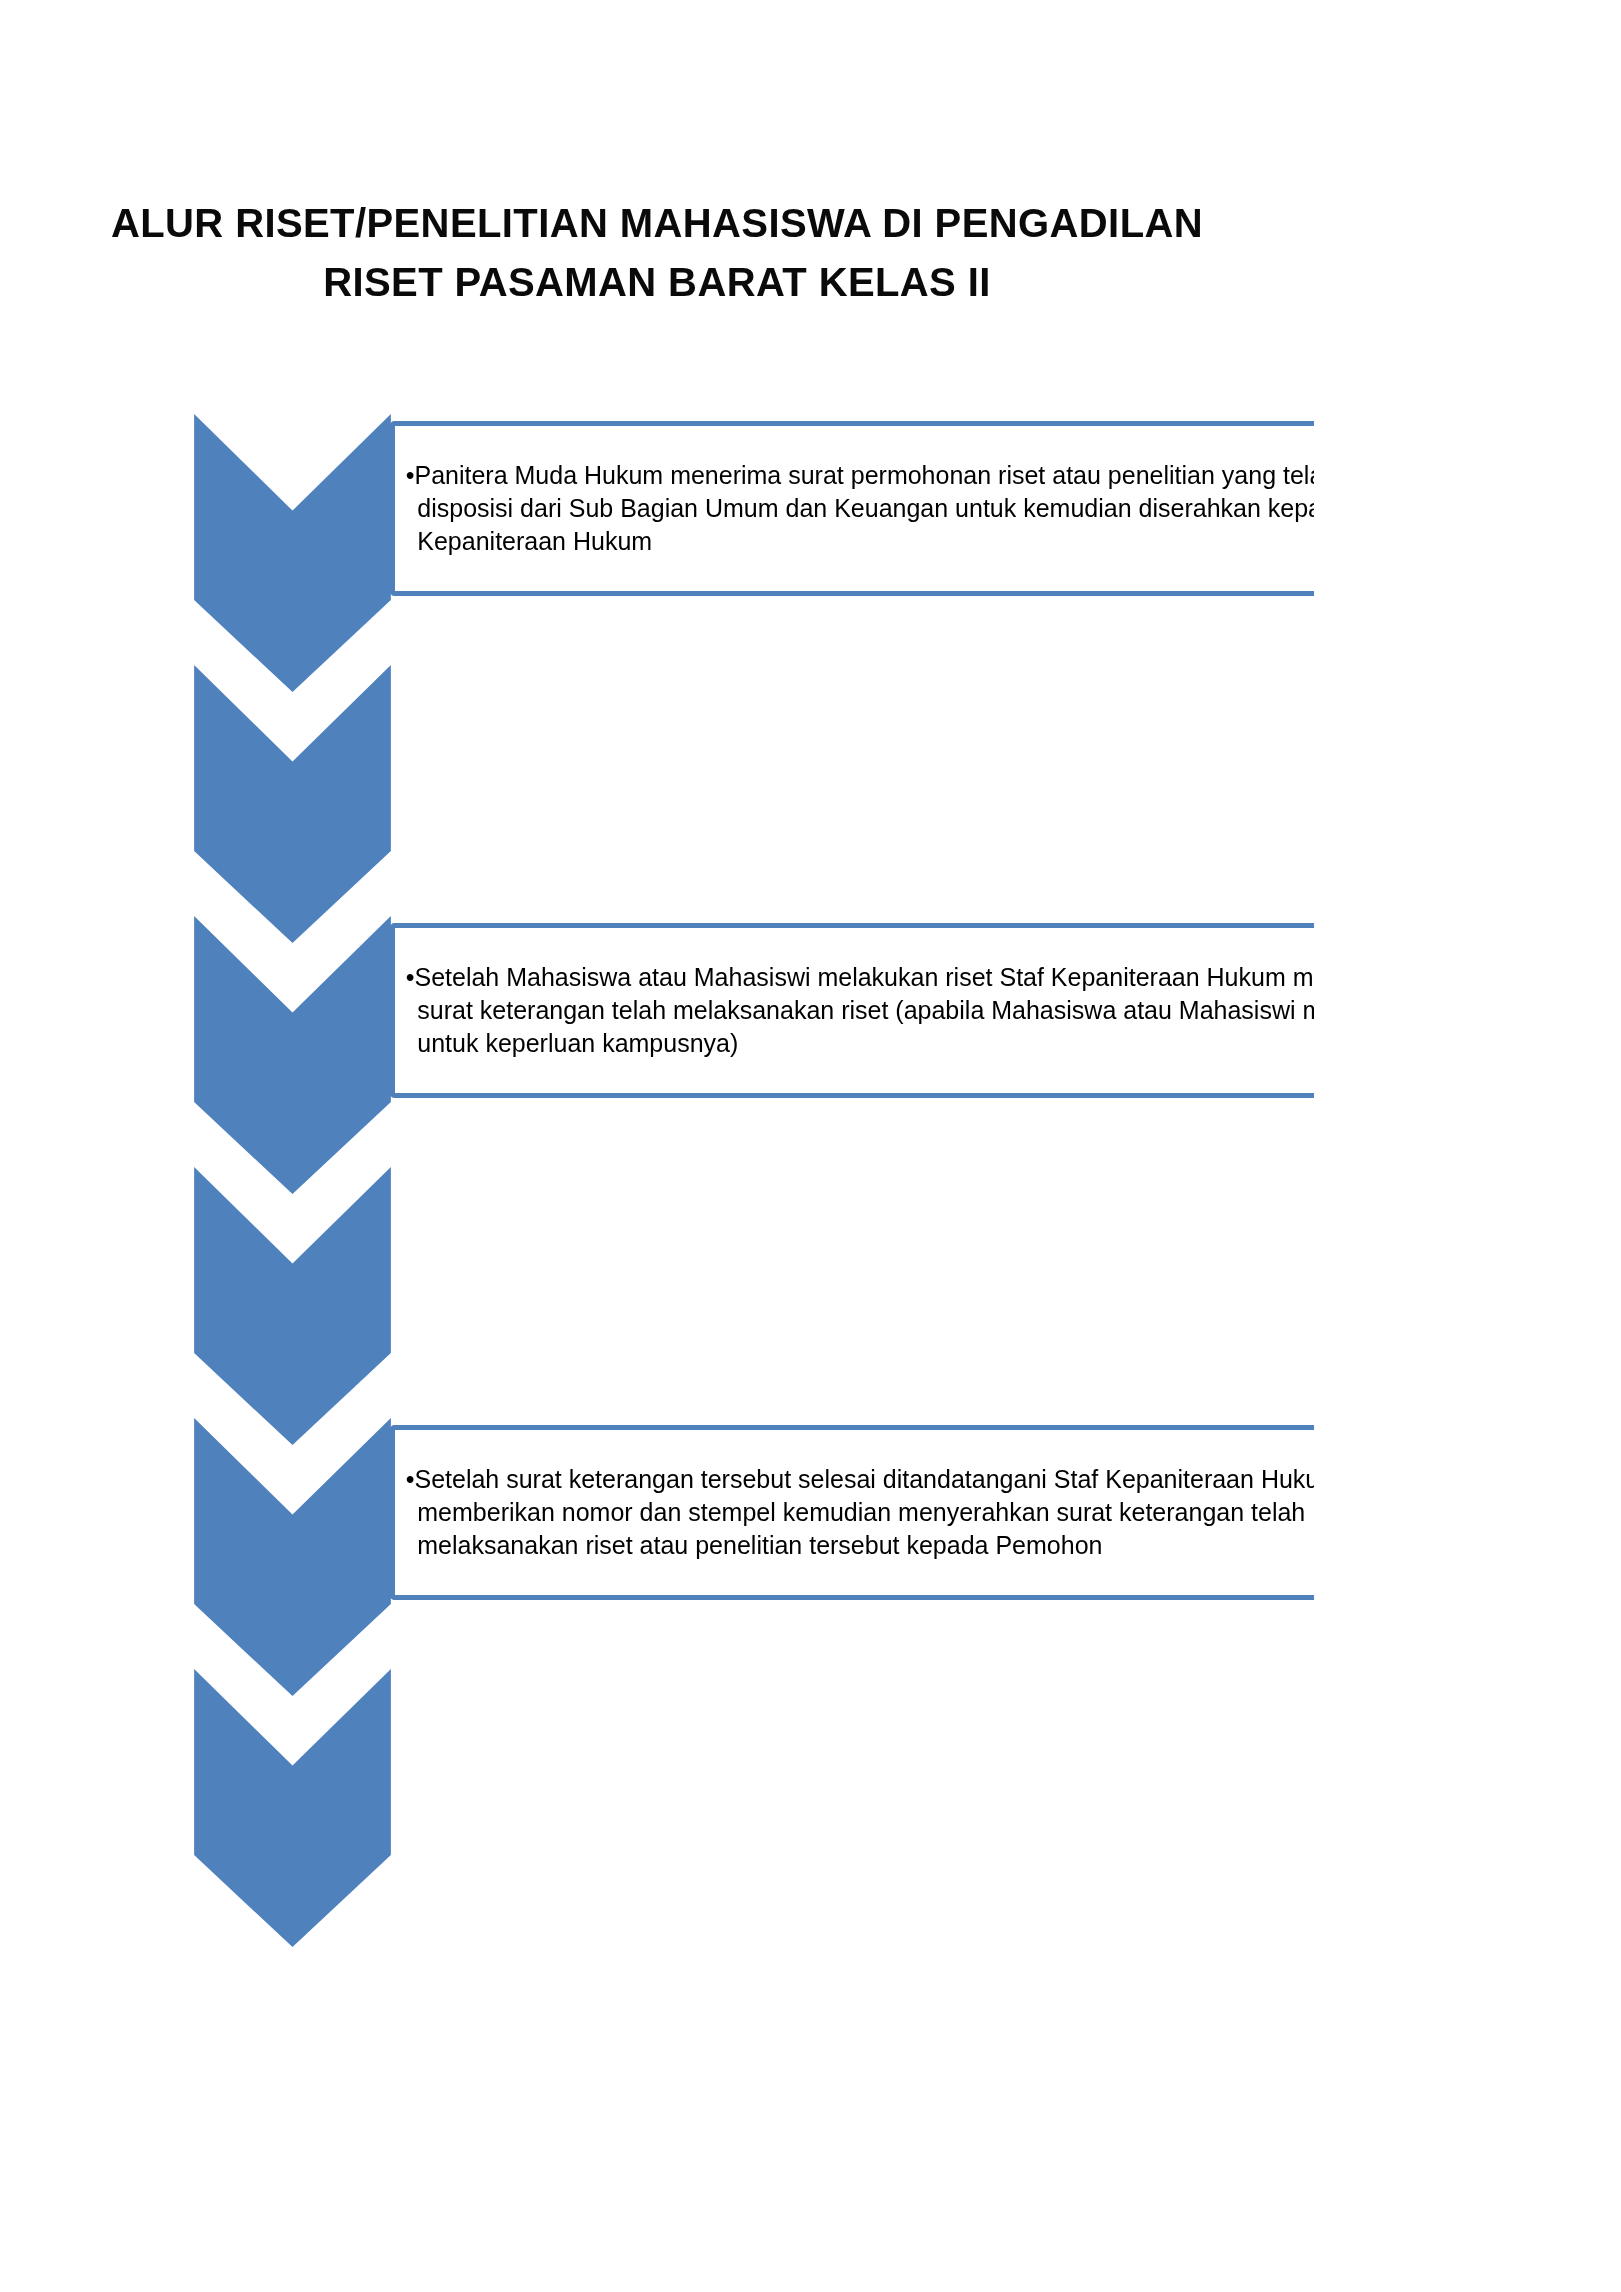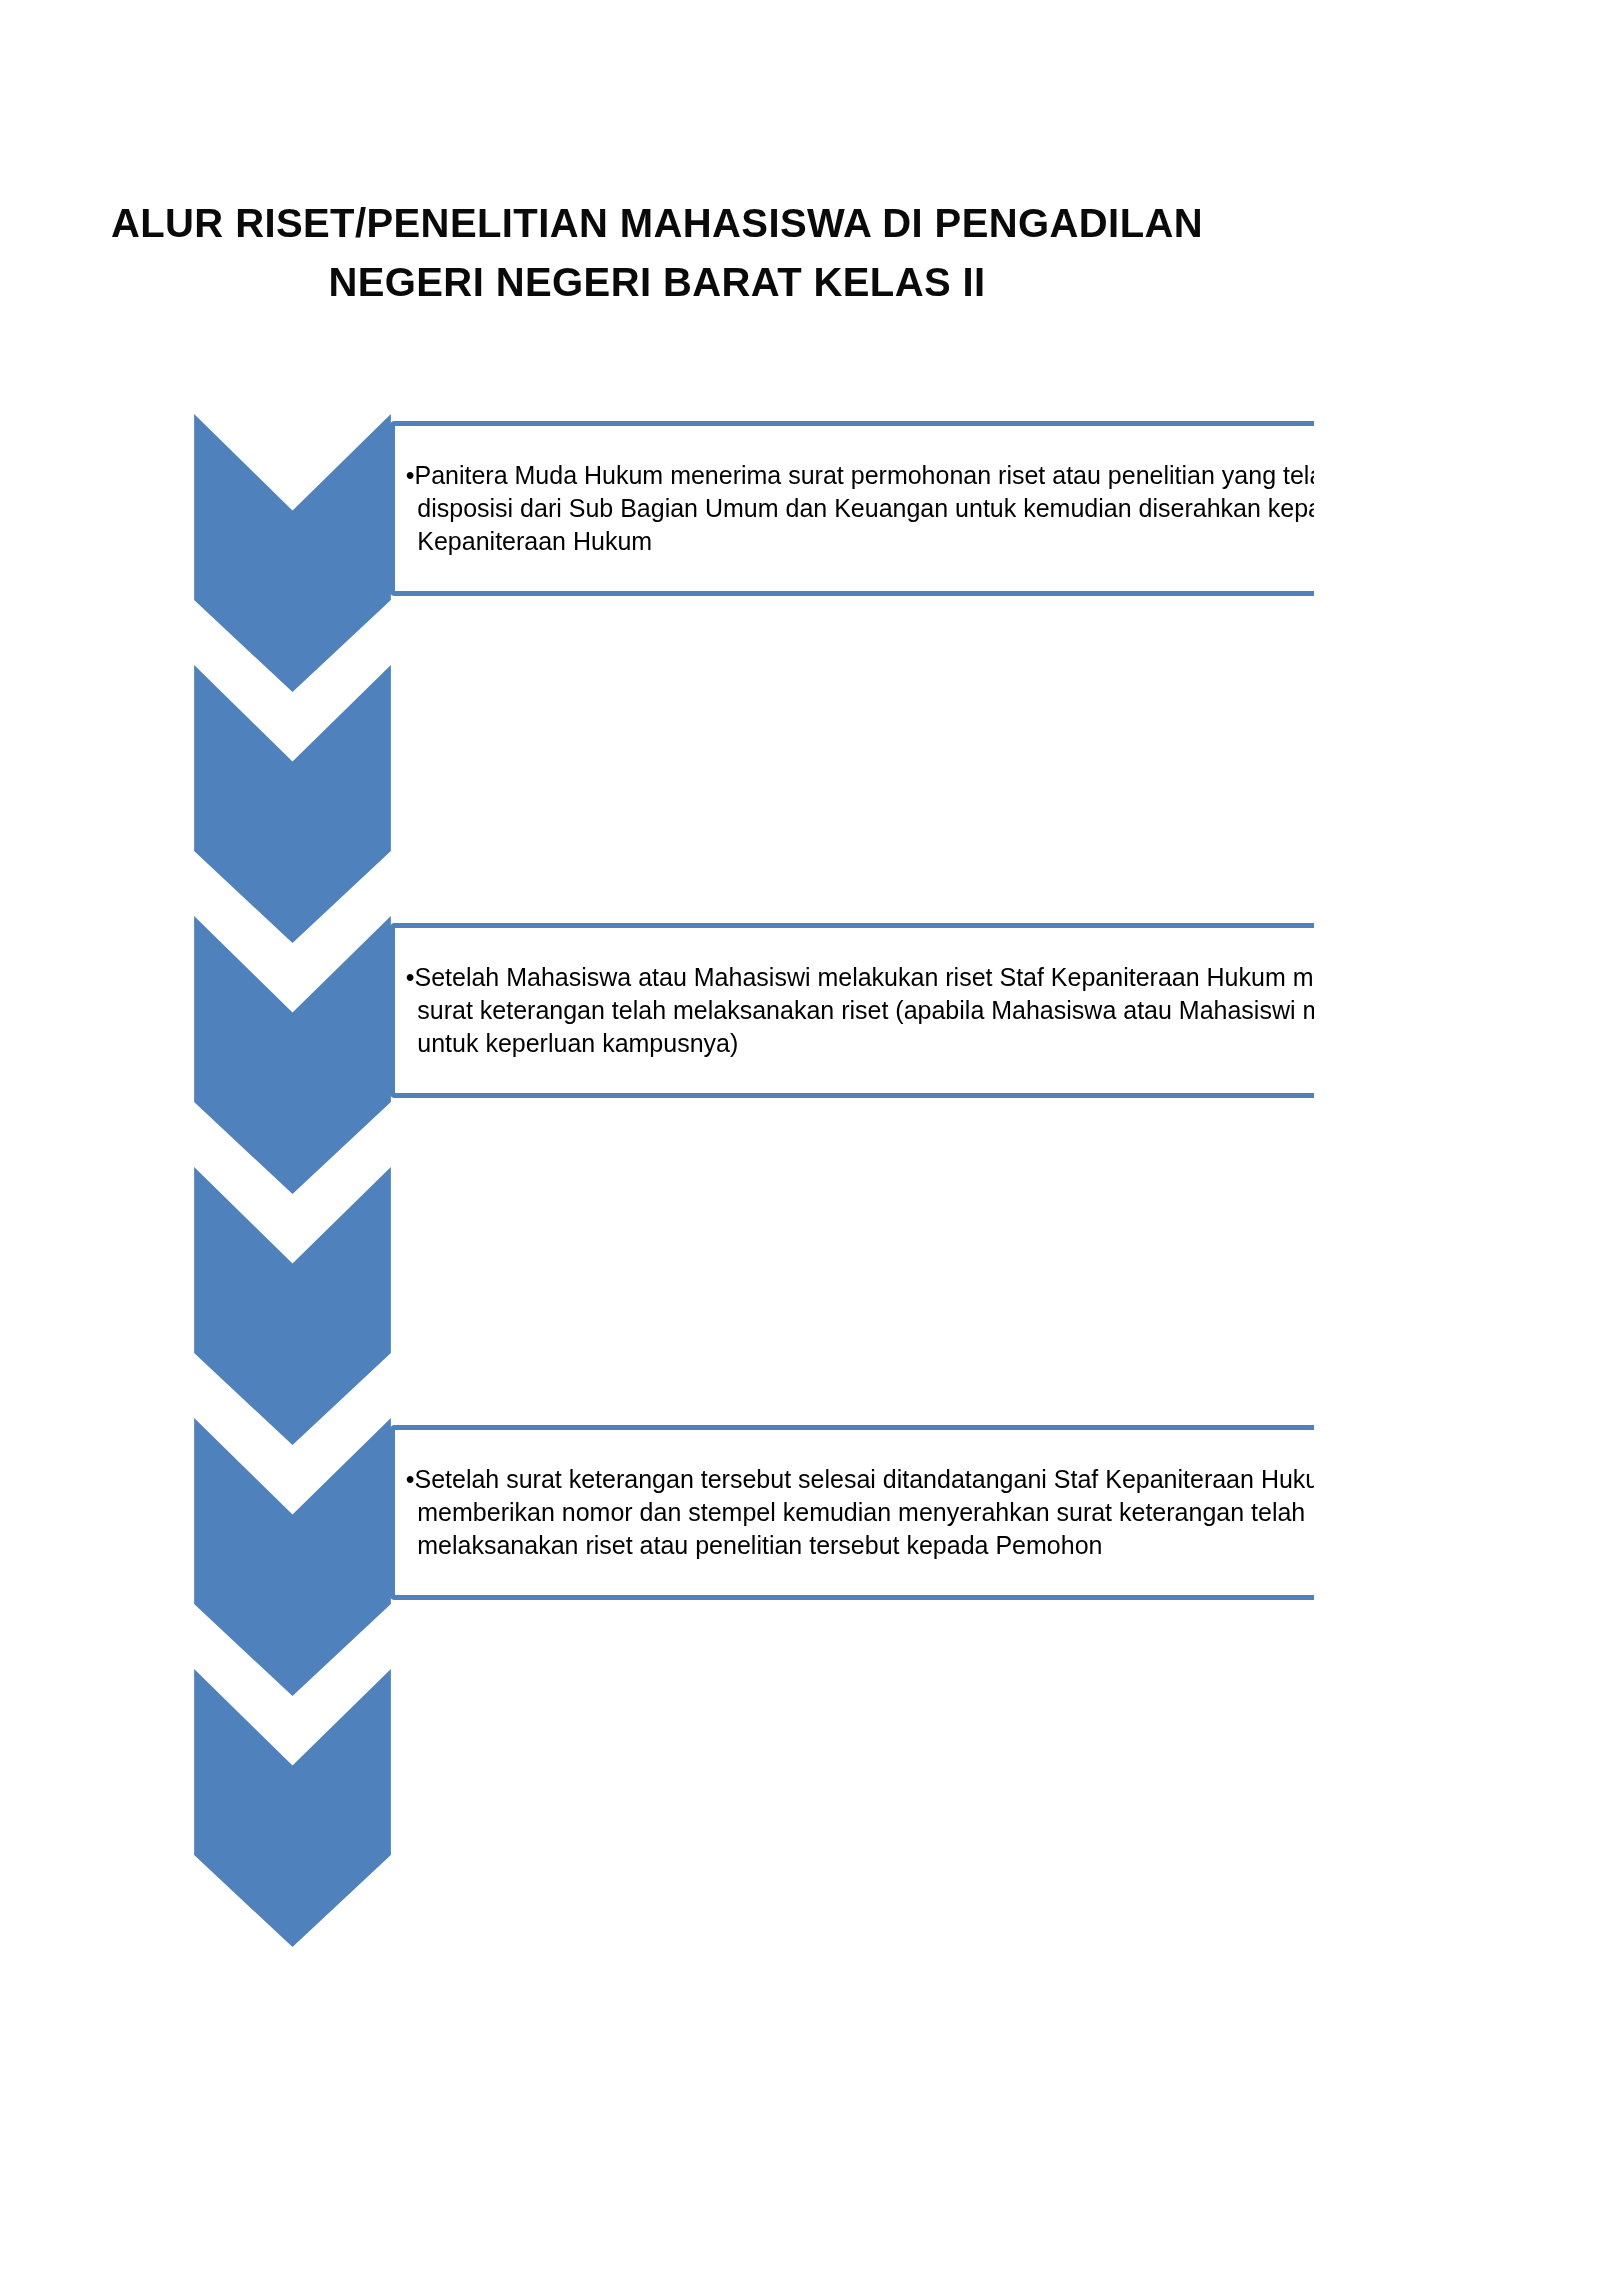--- a/index.html
+++ b/index.html
@@ -75,21 +75,21 @@
   }
   .bullet { display: inline; }
 </style>
 </head>
 <body>
 
 <div class="page">
 
   <h1 class="title">
     <span class="title-line">ALUR RISET/PENELITIAN MAHASISWA DI PENGADILAN</span>
-    <span class="title-line">NEGERI NEGERI BARAT KELAS II</span>
+    <span class="title-line">RISET PASAMAN BARAT KELAS II</span>
   </h1>
 
   <div class="flow">
 
     <div class="flow-row" style="--i:0">
       <svg class="chevron" viewBox="0 0 220 312" aria-hidden="true">
         <polygon points="0,0 110,108 220,0 220,208 110,311 0,208" fill="#4f81bd"></polygon>
       </svg>
       <div class="step-box">
         <div class="step-text"><span class="bullet">•</span><span>Panitera Muda Hukum menerima surat permohonan riset atau penelitian yang telah di disposisi dari Sub Bagian Umum dan Keuangan untuk kemudian diserahkan kepada Staf Kepaniteraan Hukum</span></div>

